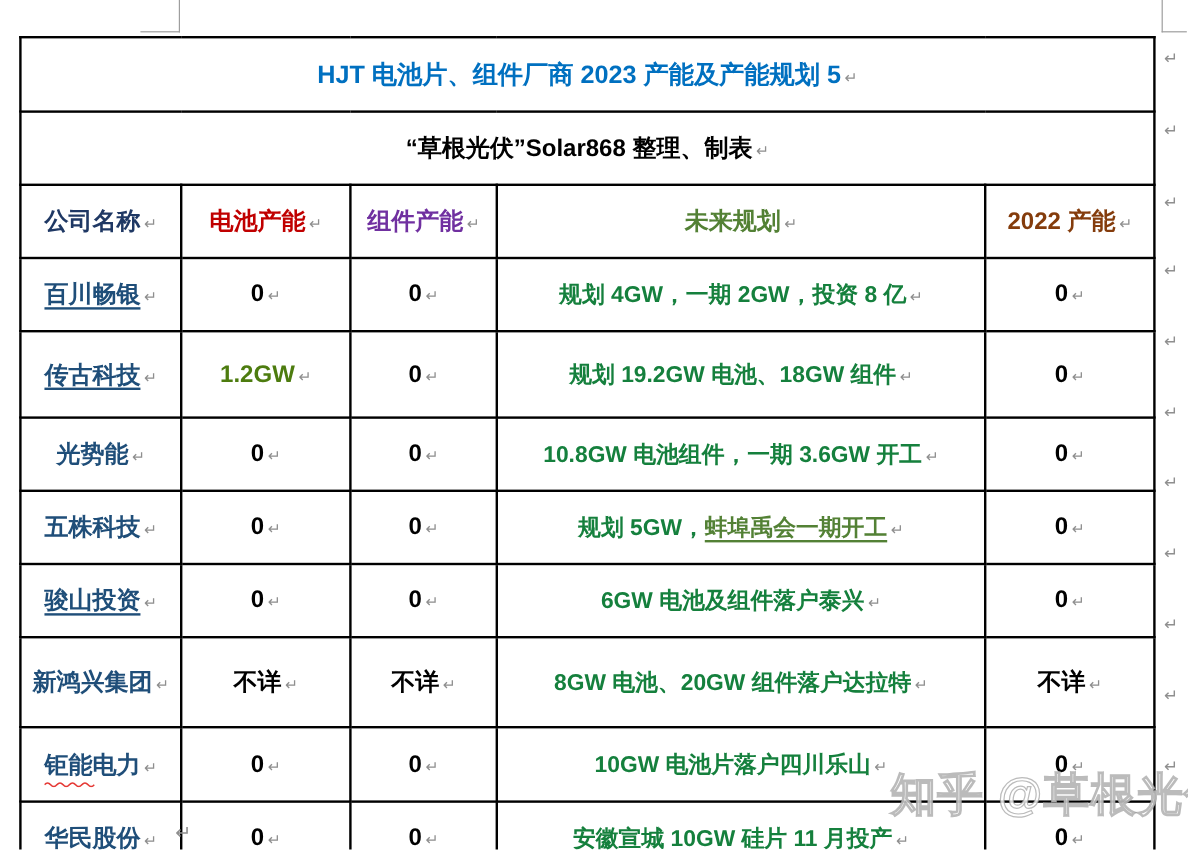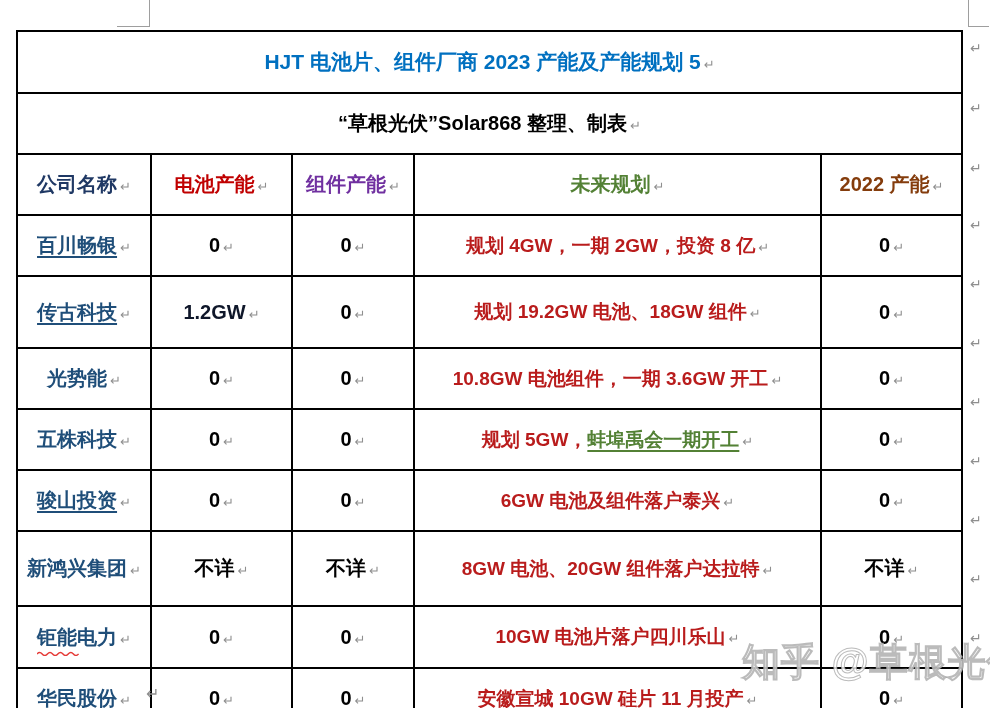--- a/index.html
+++ b/index.html
@@ -40,22 +40,22 @@
   .t-sub     { color: #000000; font-size: 20px; }
   .h-company { color: #1F3864; font-size: 20px; }
   .h-battery { color: #C00000; font-size: 20px; }
   .h-module  { color: #7030A0; font-size: 20px; }
   .h-plan    { color: #538135; font-size: 20px; }
   .h-2022    { color: #843C0C; font-size: 20px; }
 
   .name { color: #1F4E79; font-size: 20px; margin-top: 40px; }
   .name.u { text-decoration: underline; text-decoration-thickness: 2px; text-underline-offset: 4px; }
   .val  { color: #000000; font-size: 20px; }
-  .val-red { color: #0f172a; font-size: 20px; }
-  .plan { color: #b91c1c; font-size: 19px; }
+  .val-red { color: #4d7c0f; font-size: 20px; }
+  .plan { color: #15803d; font-size: 19px; }
   .plan-link { color: #538135; font-size: 19px; text-decoration: underline; text-decoration-thickness: 2px; text-underline-offset: 4px; text-align: right; }
 
   .cm { color: #8f8f8f; font-size: 13px; font-weight: 400; margin-left: 3px; }
   .rm { position: absolute; left: 970px; color: #8f8f8f; font-size: 14px; font-weight: 400; }
   .pm { position: absolute; left: 146px; top: 684px; color: #8f8f8f; font-size: 16px; font-weight: 400; }
 
   .rel { position: relative; display: inline-block; }
   .squiggle { position: absolute; left: 0; bottom: -5px; }
 
   .watermark {

